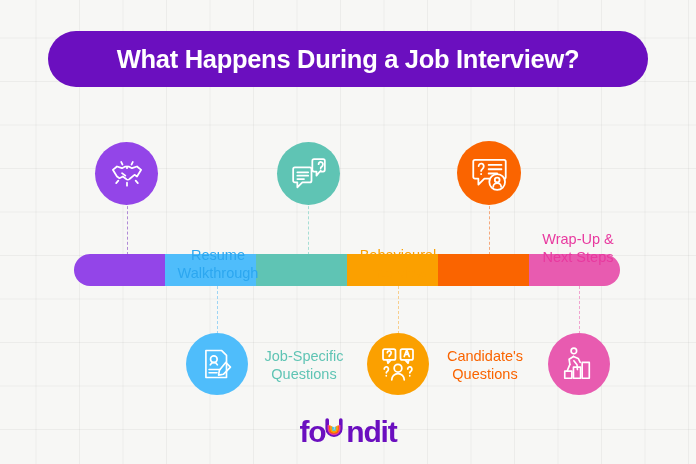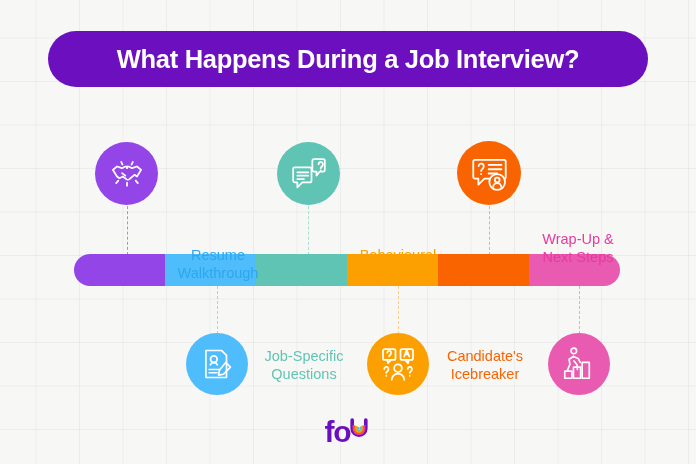--- a/index.html
+++ b/index.html
@@ -206,34 +206,35 @@
   <div class="stage-label" style="left:162px; top:202px; width:112px; color:#2CA7F0; text-align:center;">Resume
 Walkthrough</div>
 
   <div class="stage-label" style="left:248px; top:303px; width:112px; color:#5FC4B4; text-align:center;">Job-Specific
 Questions</div>
 
   <div class="stage-label" style="left:341px; top:202px; width:114px; color:#FBA000; text-align:center;">Behavioural
 Interview</div>
 
   <div class="stage-label" style="left:428px; top:303px; width:114px; color:#FA6400; text-align:center;">Candidate's
-Icebreaker</div>
+Questions</div>
 
   <div class="stage-label" style="left:521px; top:186px; width:114px; color:#E8399F; text-align:center;">Wrap-Up &amp;
 Next Steps</div>
 
   <div id="logo">
     <div id="logo-wrap">
       <span class="logo-part">fo</span>
       <span id="logo-u">
         <svg width="21" height="30" viewBox="0 0 21 30" fill="none" stroke-linecap="round">
           <path d="M2.2 8v8.5c0 4 3 6.6 6.8 6.6s6.8-2.6 6.8-6.6V8" stroke="#6B0FBF" stroke-width="3.6"></path>
           <path d="M3.4 13.5v3.6c0 3.1 2.4 5.2 5.6 5.2s5.6-2.1 5.6-5.2v-3.6" stroke="#E8399F" stroke-width="1.7"></path>
           <path d="M4.9 14.2v2.8c0 2.4 1.8 4 4.1 4s4.1-1.6 4.1-4v-2.8" stroke="#FA6400" stroke-width="1.7"></path>
           <path d="M6.3 14.8v2.1c0 1.7 1.2 2.9 2.7 2.9s2.7-1.2 2.7-2.9v-2.1" stroke="#FBA000" stroke-width="1.6"></path>
           <path d="M7.6 15.2v1.5c0 1.1.7 1.9 1.4 1.9s1.4-.8 1.4-1.9v-1.5" stroke="#5FC4B4" stroke-width="1.5"></path>
           <path d="M8.6 15.6v1.1" stroke="#4FBDFB" stroke-width="1.4"></path>
         </svg>
       </span>
+      <span class="logo-part">ndit</span>
     </div>
   </div>
 
 </div>
 
 </body></html>

